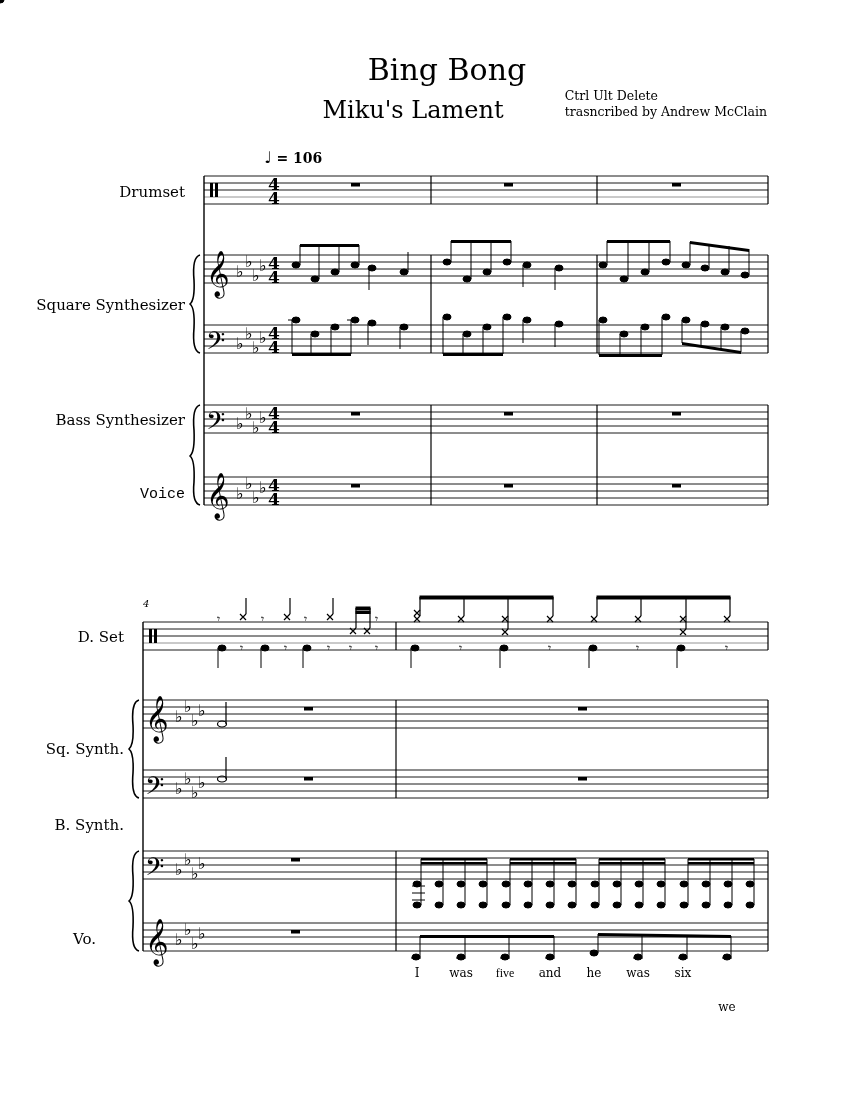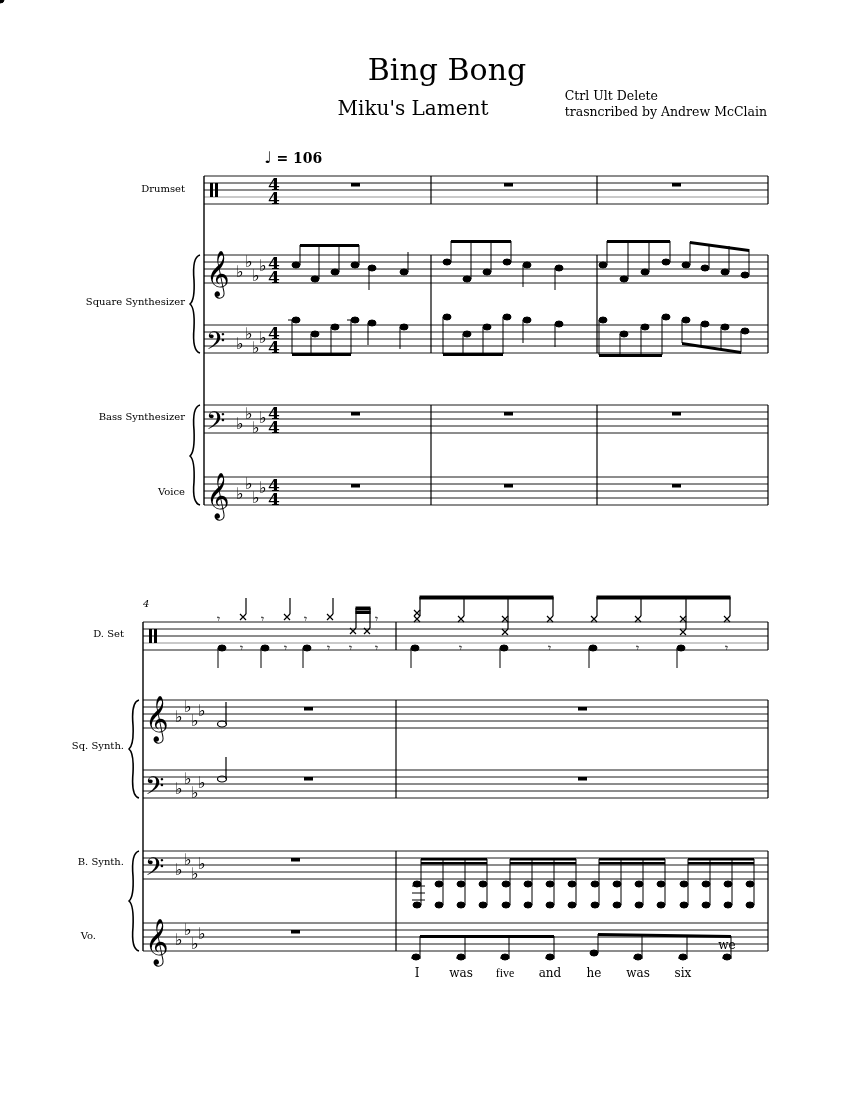--- a/index.html
+++ b/index.html
@@ -1,22 +1,22 @@
 <!DOCTYPE html>
 <html><head>
 <meta charset="utf-8">
 <style>
   html, body { margin:0; padding:0; background:#ffffff; }
   body { width:850px; height:1100px; position:relative; overflow:hidden; font-family:"DejaVu Serif", serif; color:#000; }
   .abs { position:absolute; }
   .title { left:0; width:826px; top:52px; text-align:center; font-size:30px; font-family:"DejaVu Serif", serif;margin-left:34px; }
-  .subtitle { left:0; width:826px; top:96px; text-align:center; font-size:20px; font-family:"DejaVu Serif", serif; }
+  .subtitle { left:0; width:826px; top:96px; text-align:center; font-size:24px; font-family:"DejaVu Serif", serif; }
   .composer { right:83px; top:88px; text-align:left; font-size:12.5px; line-height:16px; }
   .tempo { left:264px; top:148px; font-size:14px; font-weight:bold; font-family:"DejaVu Serif", serif; }
-  .inst { text-align:right; font-size:10px; font-family:"DejaVu Serif", serif; }
+  .inst { text-align:right; font-size:15px; font-family:"DejaVu Serif", serif; }
   .lyric { font-size:12px; text-align:center; width:40px; font-family:"DejaVu Serif", serif; }
   .mnum { font-size:10px; font-style:italic; }
   svg { position:absolute; left:0; top:0; }
 </style>
 </head>
 <body>
 
 <div class="abs title">Bing Bong</div>
 <div class="abs subtitle">Miku's Lament</div>
 <div class="abs composer">
@@ -25,36 +25,36 @@
 </div>
 
 <div class="abs tempo">
   <span style="font-size:16px;">♩</span>
   <span>= 106</span>
 </div>
 
 <div class="abs inst" style="right:665px; top:183px;">Drumset</div>
 <div class="abs inst" style="right:665px; top:296px;">Square Synthesizer</div>
 <div class="abs inst" style="right:665px; top:411px;">Bass Synthesizer</div>
-<div class="abs inst" style="right:665px; top:486px;">Voice</div>
+<div class="abs inst" style="right:665px; top:486px;font-family:Liberation Mono, monospace;">Voice</div>
 
 <div class="abs mnum" style="left:143px; top:598px;">4</div>
 <div class="abs inst" style="right:726px; top:628px;margin-left:24px;">D. Set</div>
 <div class="abs inst" style="right:726px; top:740px;margin-left:28px;">Sq. Synth.</div>
-<div class="abs inst" style="right:726px; top:856px;">B. Synth.</div>
+<div class="abs inst" style="right:726px; top:816px;">B. Synth.</div>
 <div class="abs inst" style="right:754px; top:930px;">Vo.</div>
 
 <div class="abs lyric" style="left:397px; top:966px;">I</div>
 <div class="abs lyric" style="left:441px; top:966px;">was</div>
 <div class="abs lyric" style="left:485px; top:966px;font-family:Liberation Serif, serif;">five</div>
 <div class="abs lyric" style="left:530px; top:966px;">and</div>
 <div class="abs lyric" style="left:574px; top:966px;">he</div>
 <div class="abs lyric" style="left:618px; top:966px;">was</div>
 <div class="abs lyric" style="left:663px; top:966px;">six</div>
-<div class="abs lyric" style="left:707px; top:938px;">we</div>
+<div class="abs lyric" style="left:707px; top:1000px;">we</div>
 
 <svg width="850" height="1100">
   <defs>
     <g id="staff5">
         <line x1="0" y1="0" x2="1" y2="0"></line>
       </g>
   </defs>
   <g stroke="#000" stroke-width="0.9" fill="none">
 
     <g>

